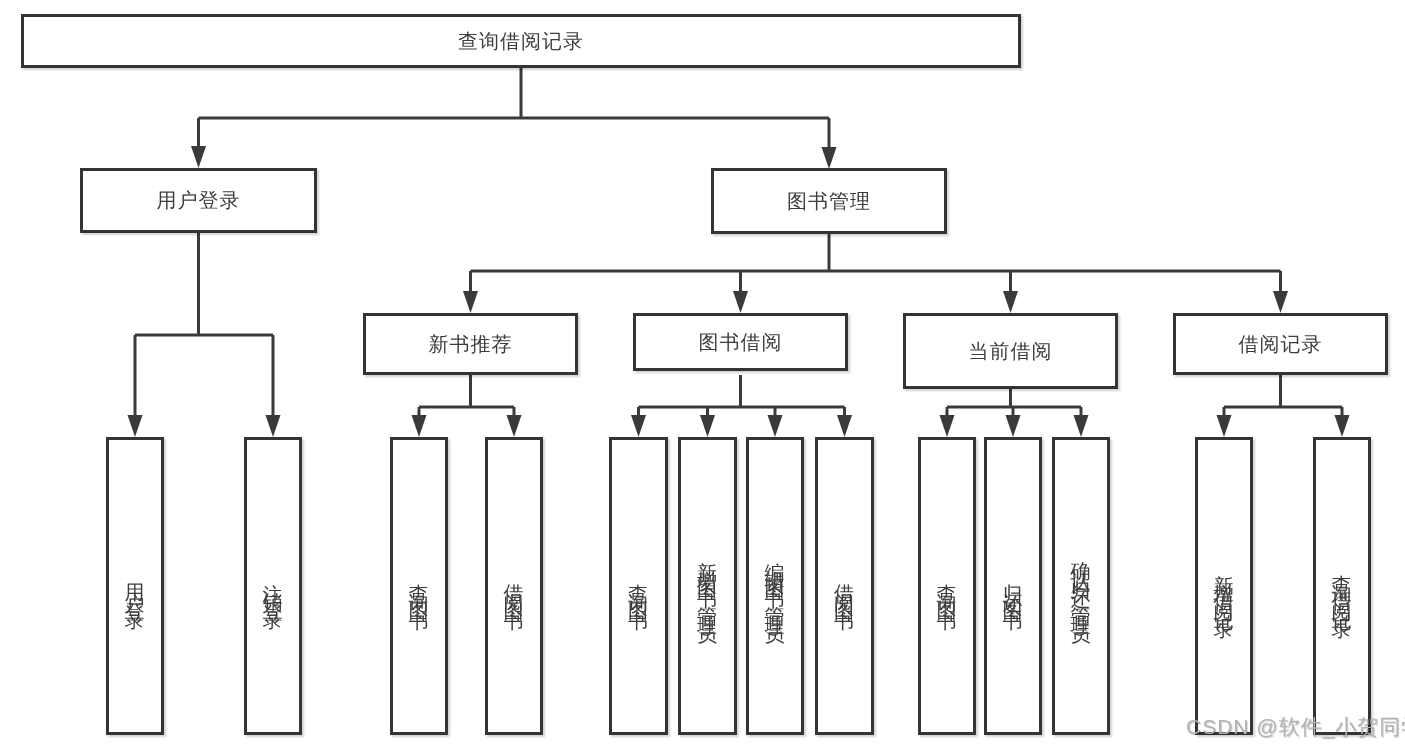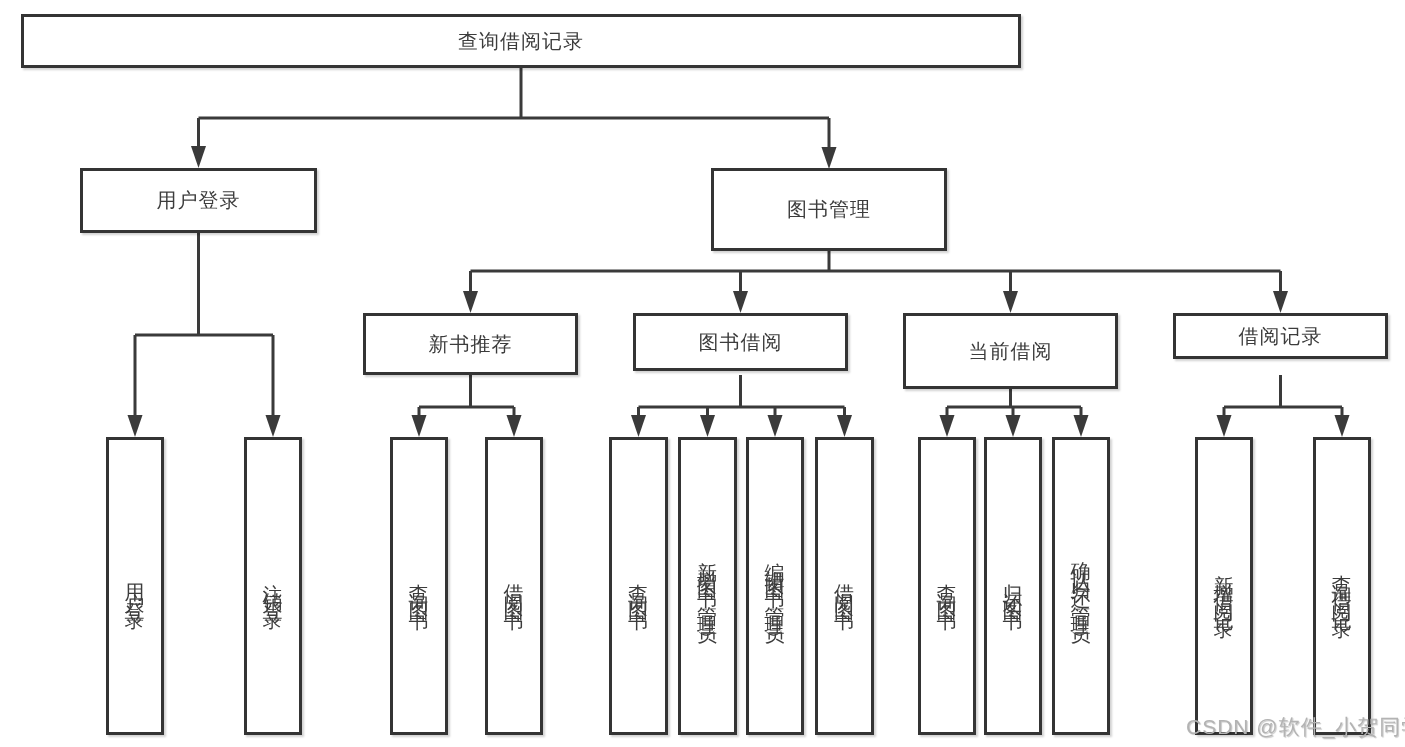--- a/index.html
+++ b/index.html
@@ -98,26 +98,26 @@
       <polygon points="1005.5,415 1020.5,415 1013,437"></polygon>
       <polygon points="1073.5,415 1088.5,415 1081,437"></polygon>
       <polygon points="1216.5,415 1231.5,415 1224,437"></polygon>
       <polygon points="1334.5,415 1349.5,415 1342,437"></polygon>
     </g>
   </svg>
 
   <div class="box h" style="left:21px; top:14px; width:1000px; height:54px;">查询借阅记录</div>
 
   <div class="box h" style="left:80px; top:168px; width:237px; height:65px;">用户登录</div>
-  <div class="box h" style="left:711px; top:168px; width:236px; height:83px;">图书管理</div>
+  <div class="box h" style="left:711px; top:168px; width:236px; height:66px;">图书管理</div>
 
   <div class="box h" style="left:363px; top:313px; width:215px; height:62px;">新书推荐</div>
   <div class="box h" style="left:633px; top:313px; width:215px; height:58px;">图书借阅</div>
   <div class="box h" style="left:903px; top:313px; width:215px; height:76px;">当前借阅</div>
-  <div class="box h" style="left:1173px; top:313px; width:215px; height:46px;">借阅记录</div>
+  <div class="box h" style="left:1173px; top:313px; width:215px; height:62px;">借阅记录</div>
 
   <div class="box v" style="left:106px; width:58px;">用户登录</div>
   <div class="box v" style="left:244px; width:58px;">注销登录</div>
 
   <div class="box v" style="left:390px; width:58px;">查询图书</div>
   <div class="box v" style="left:485px; width:58px;">借阅图书</div>
 
   <div class="box v" style="left:609px; width:59px;">查询图书</div>
   <div class="box v" style="left:678px; width:59px;">新增图书（管理员）</div>
   <div class="box v" style="left:746px; width:58px;">编辑图书（管理员）</div>

